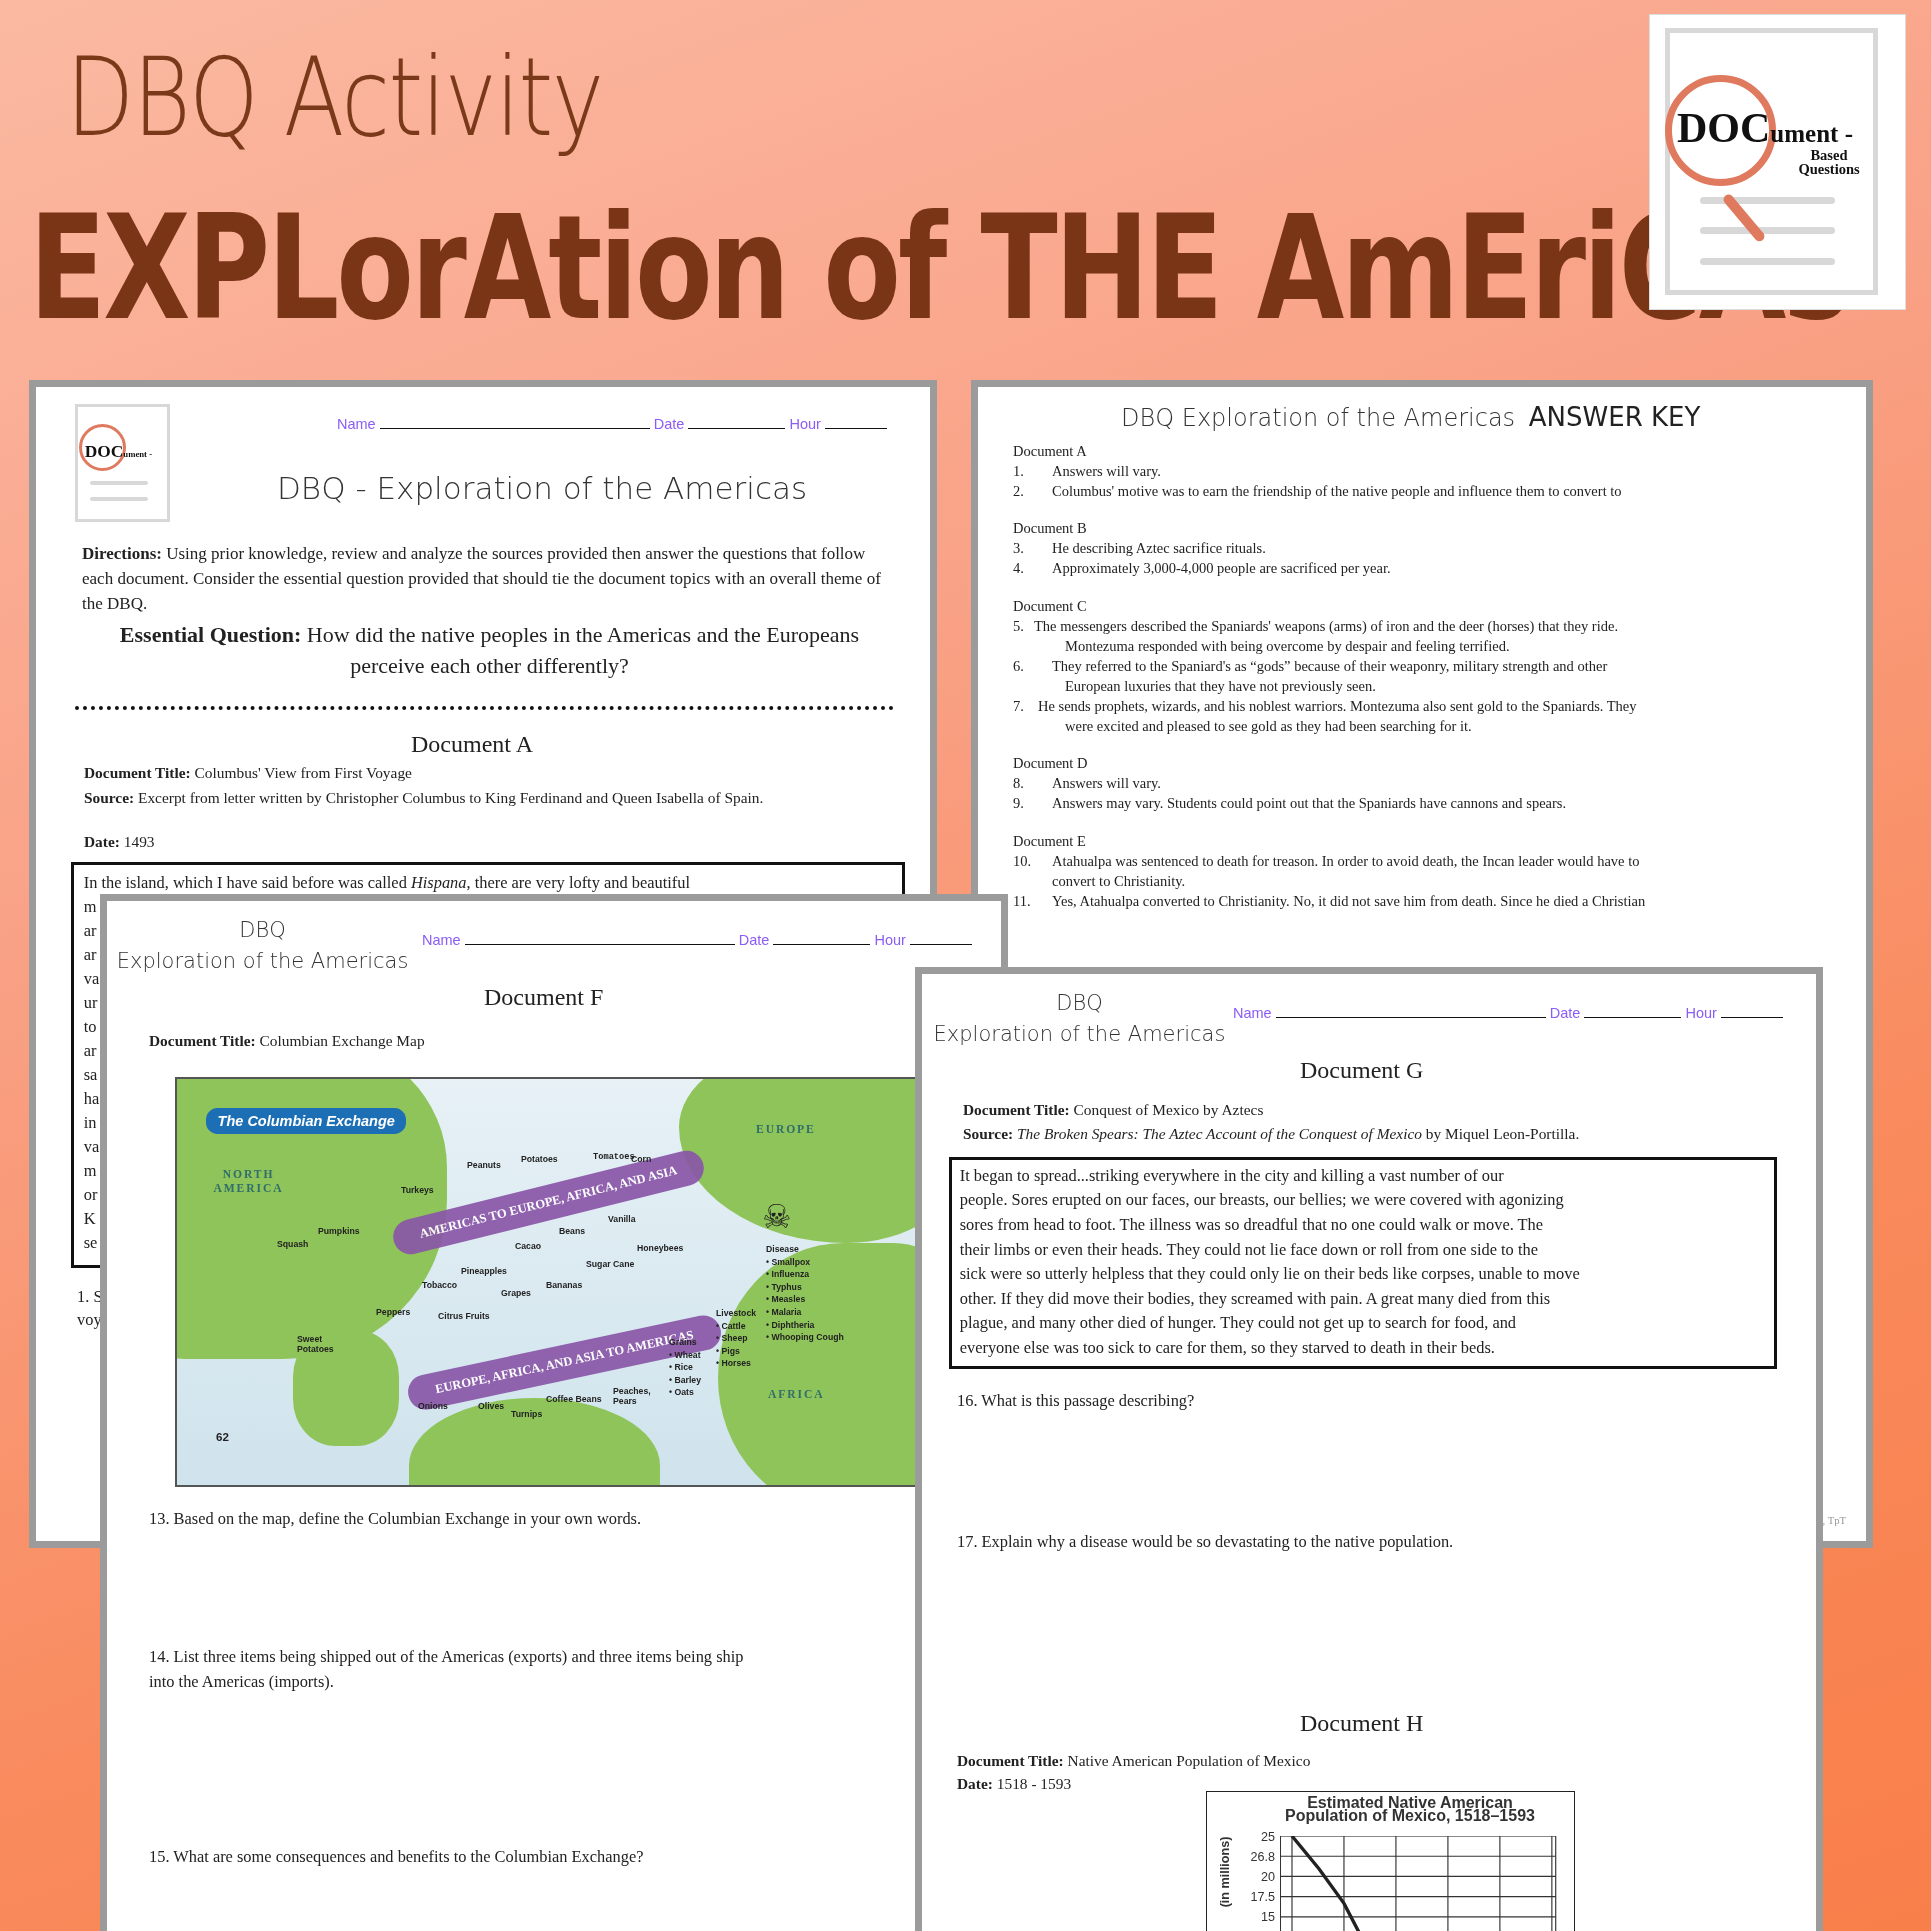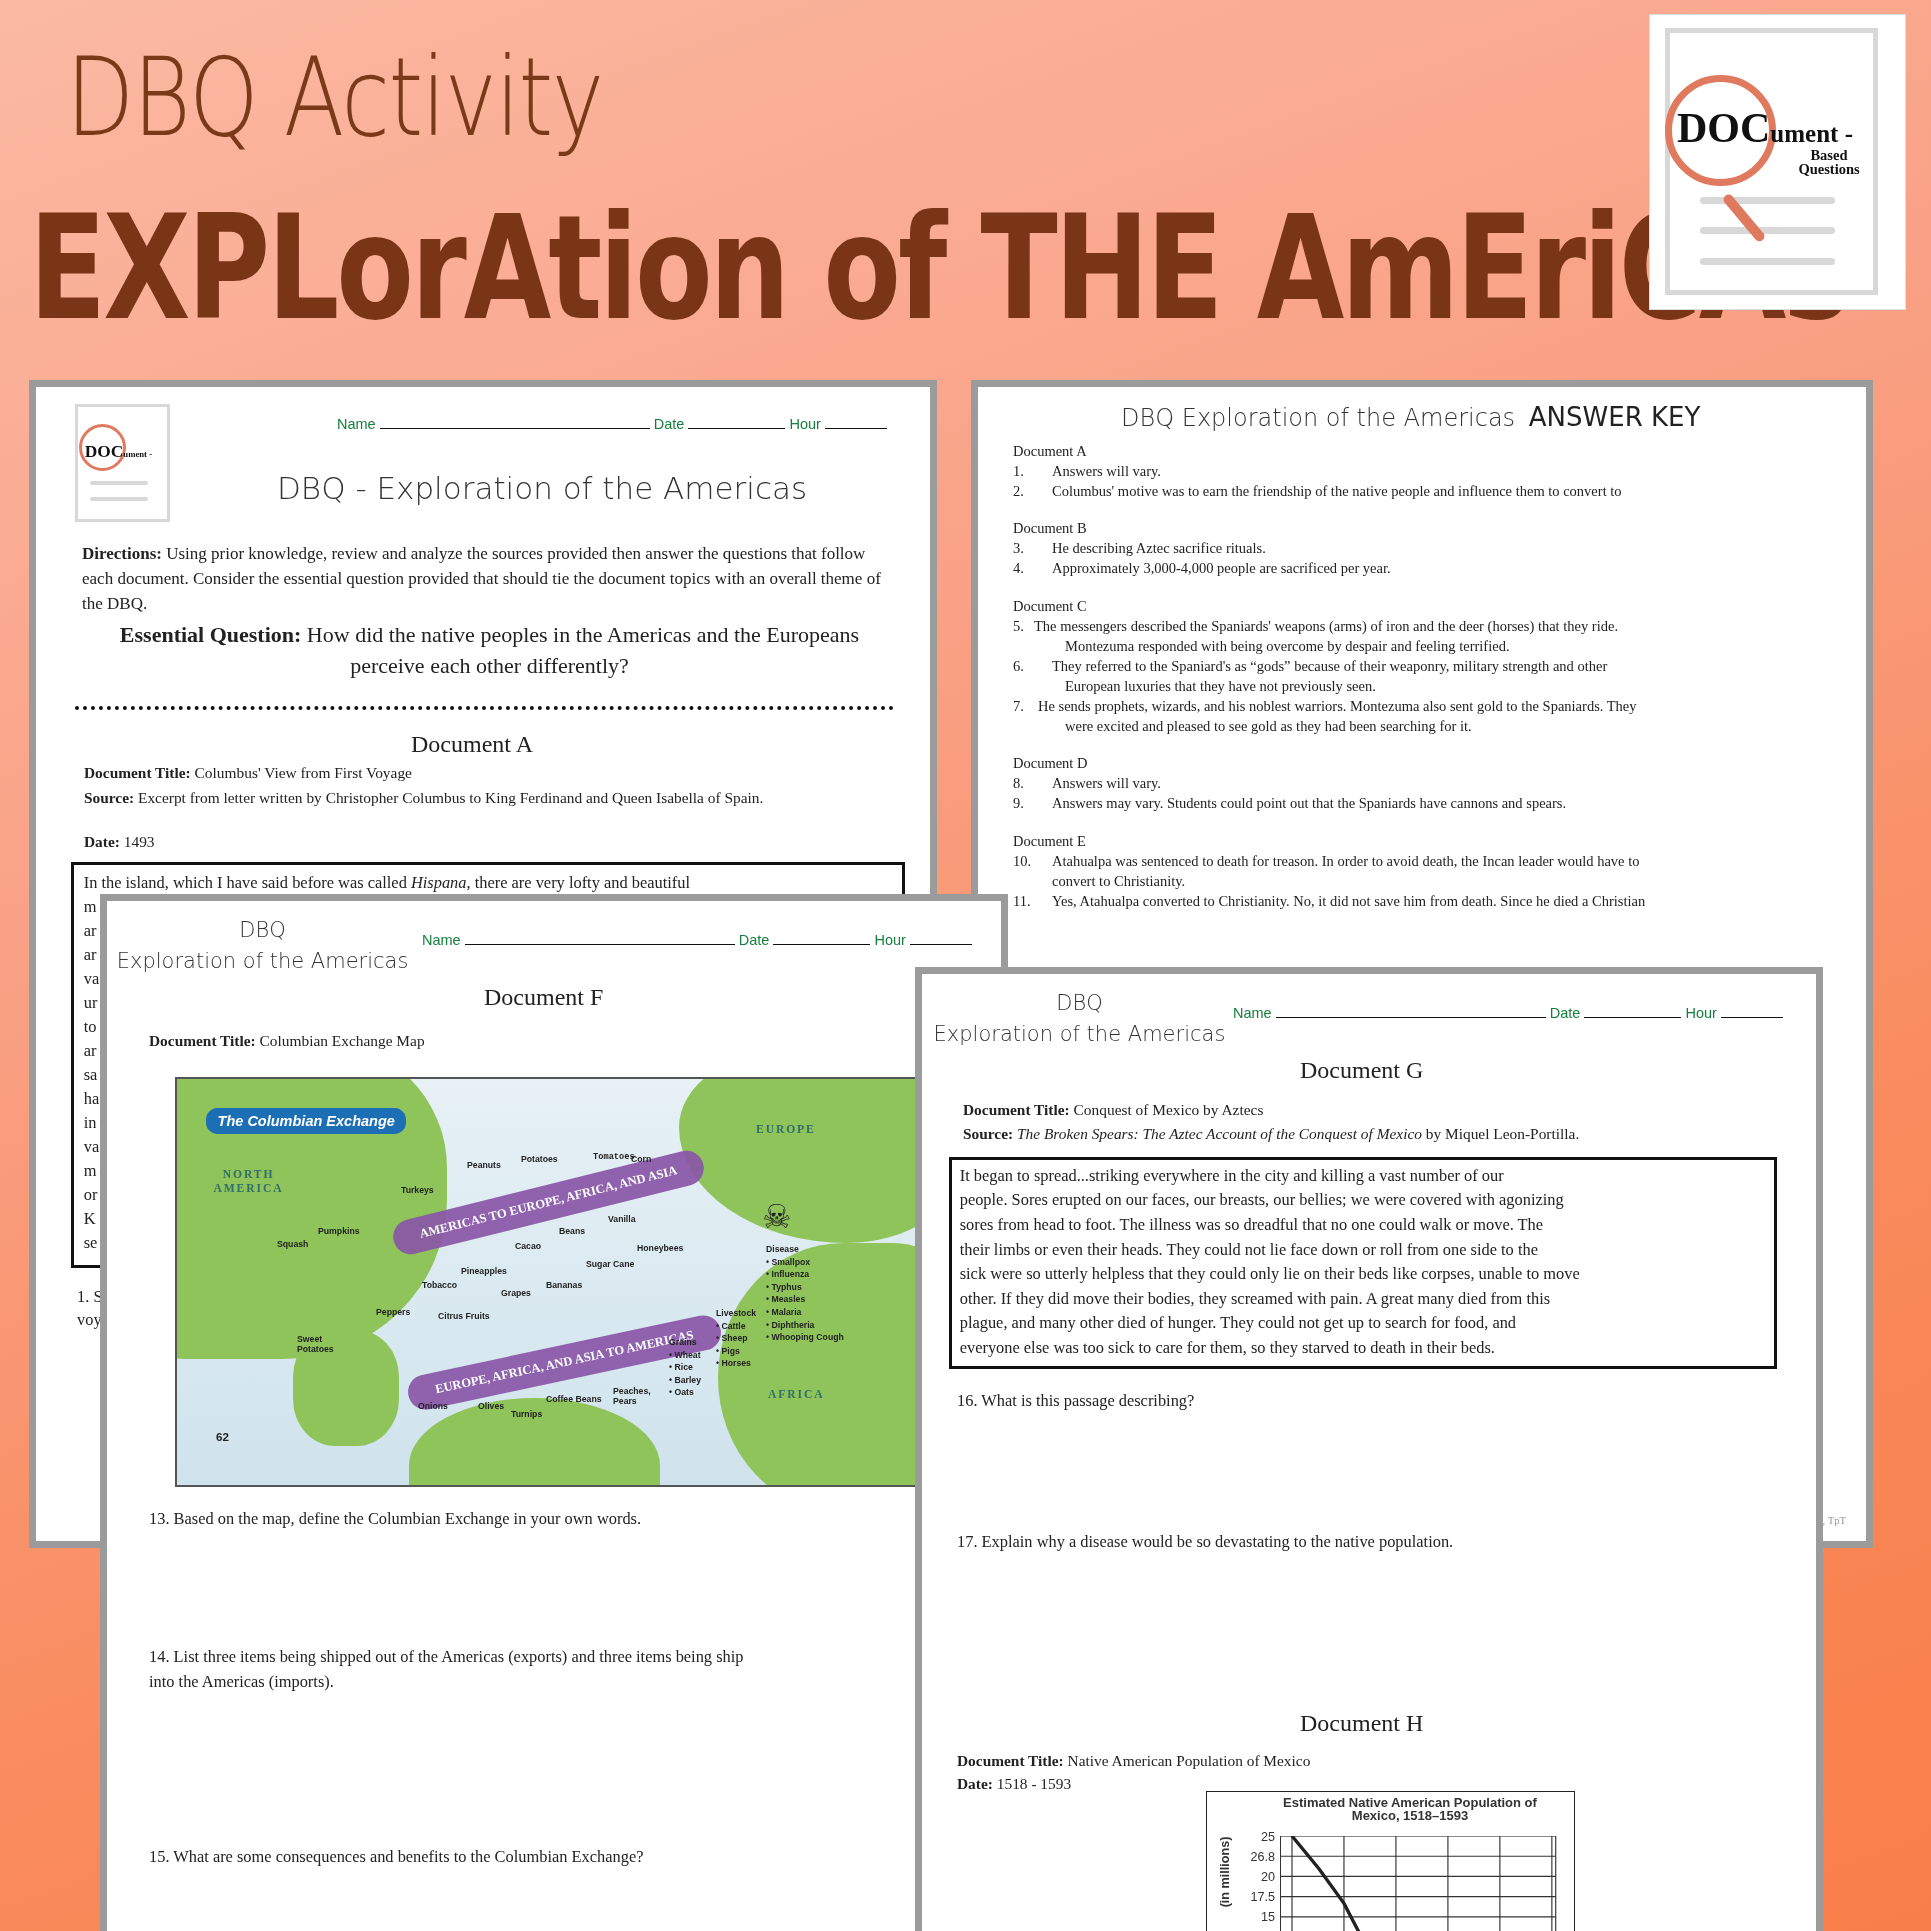--- a/index.html
+++ b/index.html
@@ -11,21 +11,21 @@
   .logo{position:absolute;background:#fff;border:1.9px solid #ddd;}
   .logo .doc{position:absolute;border:5.8px solid #d8d8d8;background:#fff;}
   .logo .line{position:absolute;height:7.7px;background:#d8d8d8;border-radius:3.9px;}
   .logo .lens{position:absolute;border:7.7px solid #e07a5f;border-radius:50%;}
   .logo .handle{position:absolute;background:#e07a5f;border-radius:5.8px;transform:rotate(-40deg);}
   .logo .brand{position:absolute;font-family:"Liberation Serif",serif;font-weight:bold;color:#111;white-space:nowrap;}
   .logo .sub{position:absolute;font-family:"Liberation Serif",serif;font-weight:bold;color:#111;text-align:center;line-height:1;}
   .page{position:absolute;background:#fff;border:7.7px solid #9b9b9b;box-sizing:border-box;overflow:hidden;}
   .abs{position:absolute;white-space:nowrap;}
   .blank{display:inline-block;border-bottom:1.9px solid #111;vertical-align:baseline;}
-  .hdr{font-family:"Liberation Sans",sans-serif;font-size:14.5px;color:#15803d;}
+  .hdr{font-family:"Liberation Sans",sans-serif;font-size:14.5px;color:#8b5cf6;}
   .doctitle{font-size:24px;color:#222;}
   .meta{font-size:15.4px;}
   .meta b{font-weight:bold;}
   .box{position:absolute;border:3.9px solid #111;box-sizing:border-box;background:#fff;}
   .para{font-size:16.4px;line-height:24.6px;}
   .q{font-size:16.4px;}
   .key{font-size:14.5px;line-height:20px;}
   .hand-title{font-family:"DejaVu Sans",sans-serif;font-weight:200;color:#333;}
   .map{position:absolute;border:2.9px solid #555;overflow:hidden;background:linear-gradient(180deg,#e7f1f6,#cfe3ec);}
   .land{position:absolute;background:#8fc45a;border-radius:40%;}
@@ -325,21 +325,21 @@
   <div class="abs q" style="left:35px;top:558px;">17. Explain why a disease would be so devastating to the native population.</div>
   <div class="abs doctitle" style="left:378px;top:736px;">Document H</div>
   <div class="abs meta" style="left:35px;top:778px;">
     <b>Document Title:</b> <span>Native American Population of Mexico</span>
   </div>
   <div class="abs meta" style="left:35px;top:801px;">
     <b>Date:</b> <span>1518 - 1593</span>
   </div>
 
   <div class="chart" style="left:284px;top:817px;width:367px;height:193px;">
-    <div class="abs" style="left:58px;top:3.9px;width:290px;white-space:normal;text-align:center;font-family:'Liberation Sans',sans-serif;font-weight:bold;font-size:13px;line-height:13.5px;color:#333;">Estimated Native American Population of Mexico, 1518–1593</div>
+    <div class="abs" style="left:58px;top:3.9px;width:290px;white-space:normal;text-align:center;font-family:'Liberation Sans',sans-serif;font-weight:bold;font-size:16px;line-height:13.5px;color:#333;">Estimated Native American Population of Mexico, 1518–1593</div>
     <div class="abs" style="left:-17.4px;top:73px;transform:rotate(-90deg);font-family:'Liberation Sans',sans-serif;font-weight:bold;font-size:12.6px;color:#333;">(in millions)</div>
     <div class="abs" style="left:29px;top:35px;font-family:'Liberation Sans',sans-serif;font-size:12.6px;color:#333;text-align:right;width:39px;line-height:20px;">
       <div>25</div>
       <div>26.8</div>
       <div>20</div>
       <div>17.5</div>
       <div>15</div>
       <div>12.5</div>
     </div>
     <svg class="abs" style="left:73px;top:44px;" width="280" height="154" viewBox="0 0 290 160">

